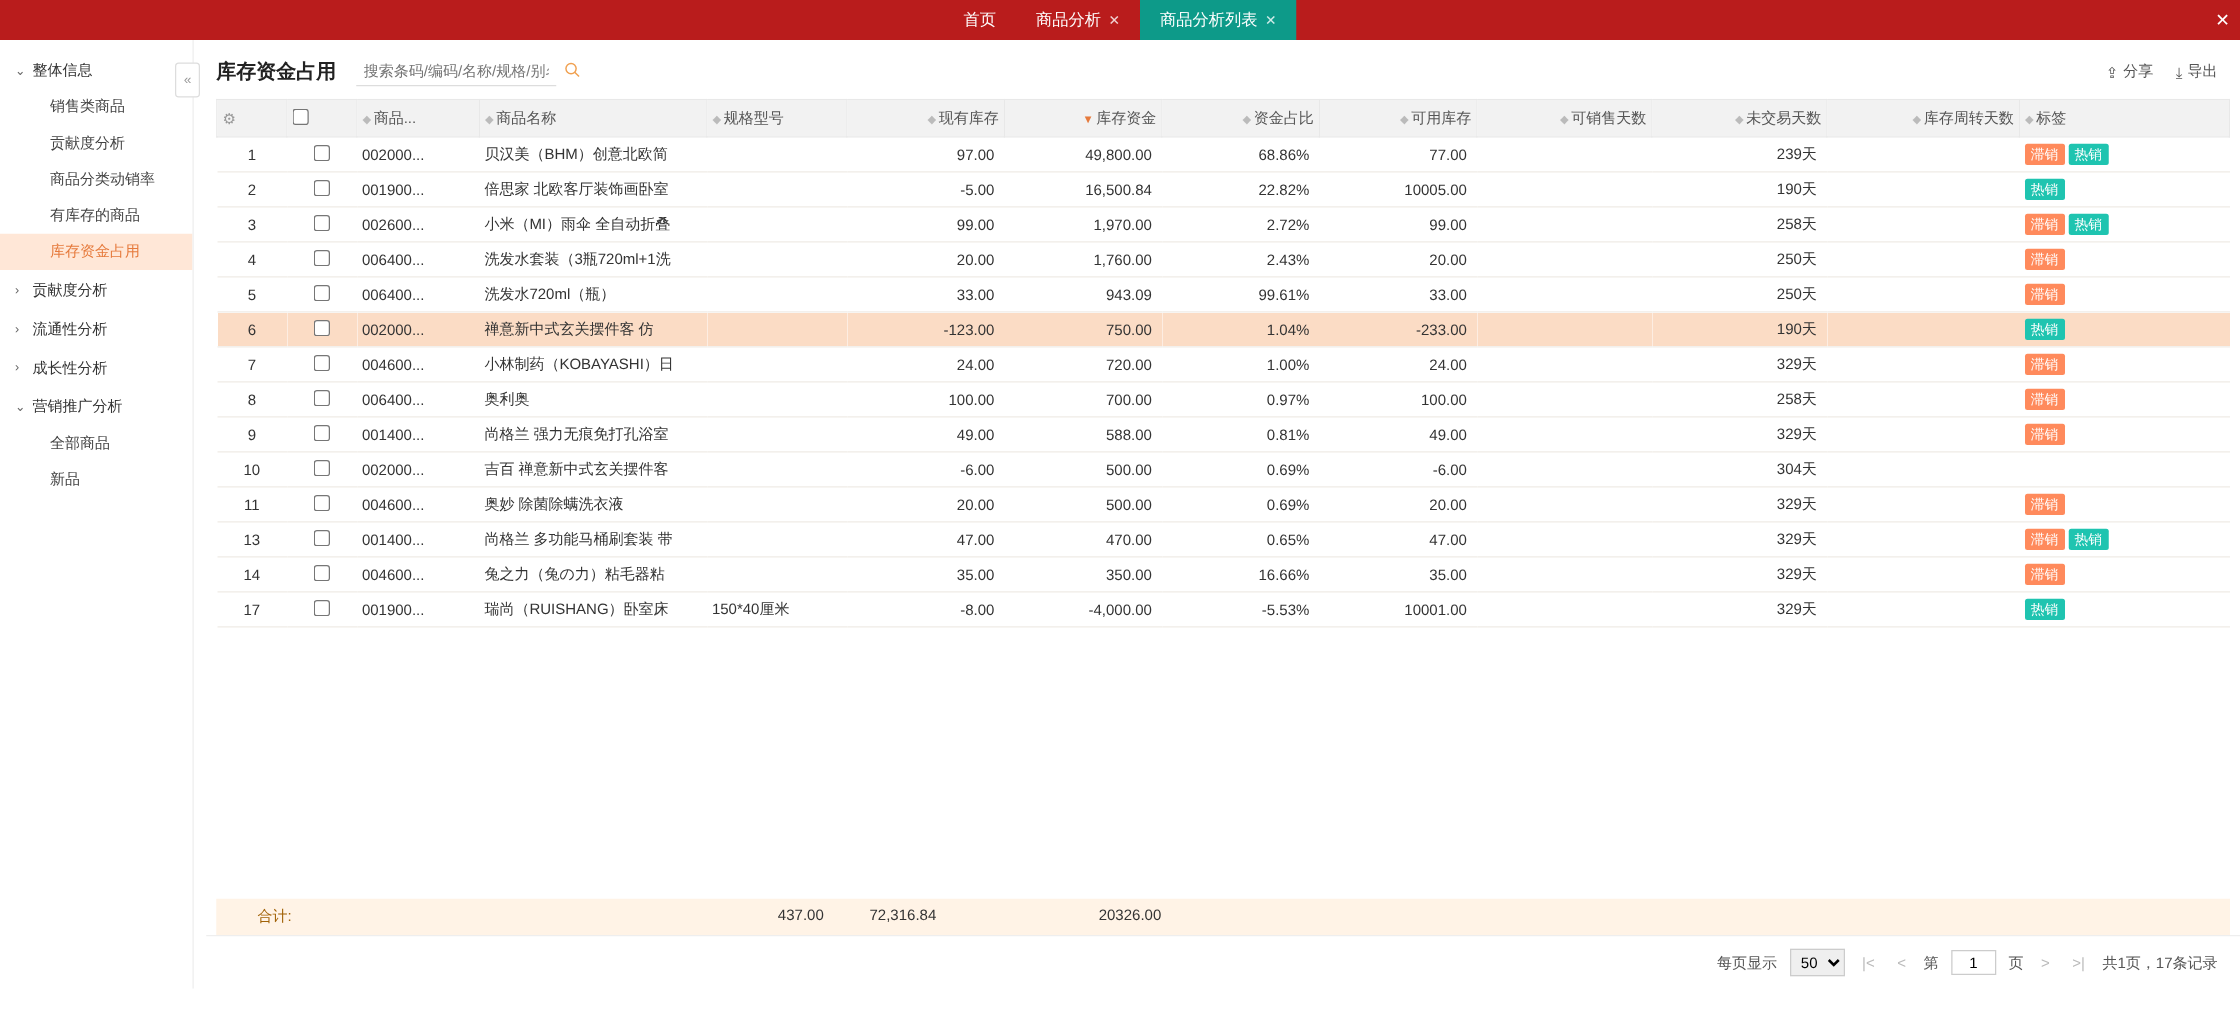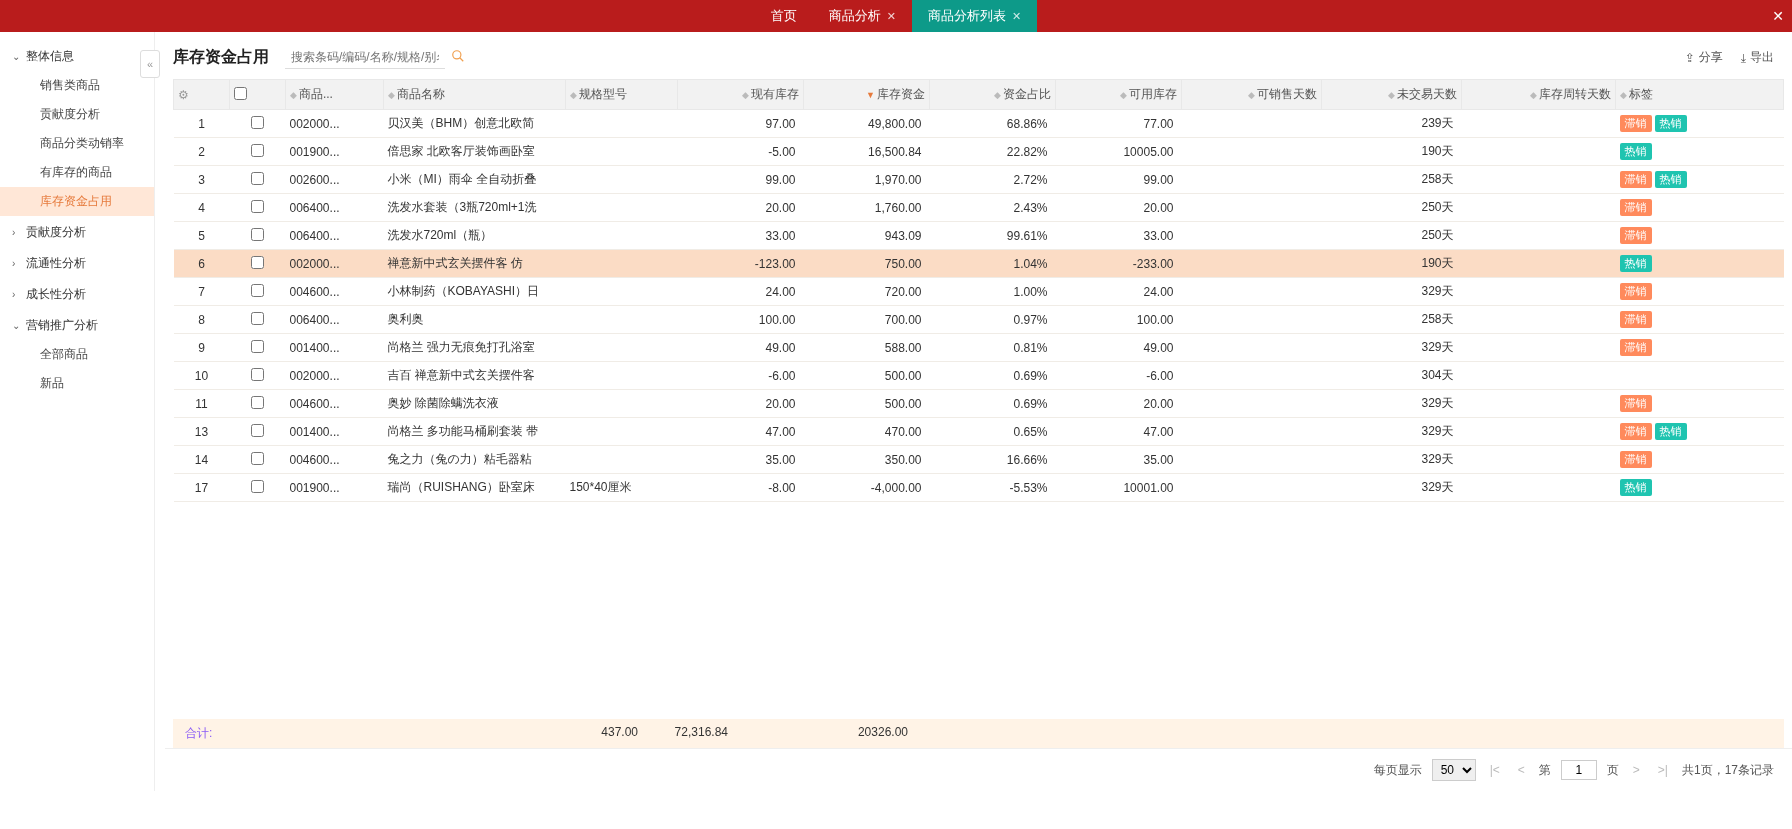--- a/index.html
+++ b/index.html
@@ -34,21 +34,21 @@
 tbody td { padding: 5px 4px; border-bottom: 1px solid #f0ece6; font-size: 12px; white-space: nowrap; overflow: hidden; text-overflow: ellipsis; }
 tbody tr.highlight td { background: #fbdcc5; }
 tbody td.num { text-align: right; padding-right: 8px; }
 tbody td.center { text-align: center; }
 .chk { width: 13px; height: 13px; }
 .gear { color: #999; cursor: pointer; }
 .tag { display: inline-block; padding: 1px 5px; border-radius: 2px; font-size: 11px; color: #fff; margin-right: 3px; }
 .tag-orange { background: #ff8a5c; }
 .tag-teal { background: #1fc4b0; }
 .footer-sum { background: #fff3e6; padding: 6px 4px; display: flex; font-size: 12px; margin: 0 8px; }
-.footer-sum .lbl { width: 225px; padding-left: 8px; color: #8b5cf6; }
+.footer-sum .lbl { width: 225px; padding-left: 8px; color: #a16207; margin-left: 21px; }
 .footer-sum .val { text-align: right; }
 .pager { display: flex; align-items: center; justify-content: flex-end; padding: 10px 18px; gap: 10px; color: #555; font-size: 12px; border-top: 1px solid #eee; }
 .pager select, .pager input { border: 1px solid #ccc; padding: 2px 4px; font-size: 12px; }
 .pager input { width: 36px; text-align: center; }
 .pager .nav-btn { color: #bbb; cursor: pointer; padding: 0 4px; }
 </style>
 </head>
 <body>
 
 <div class="topbar">

